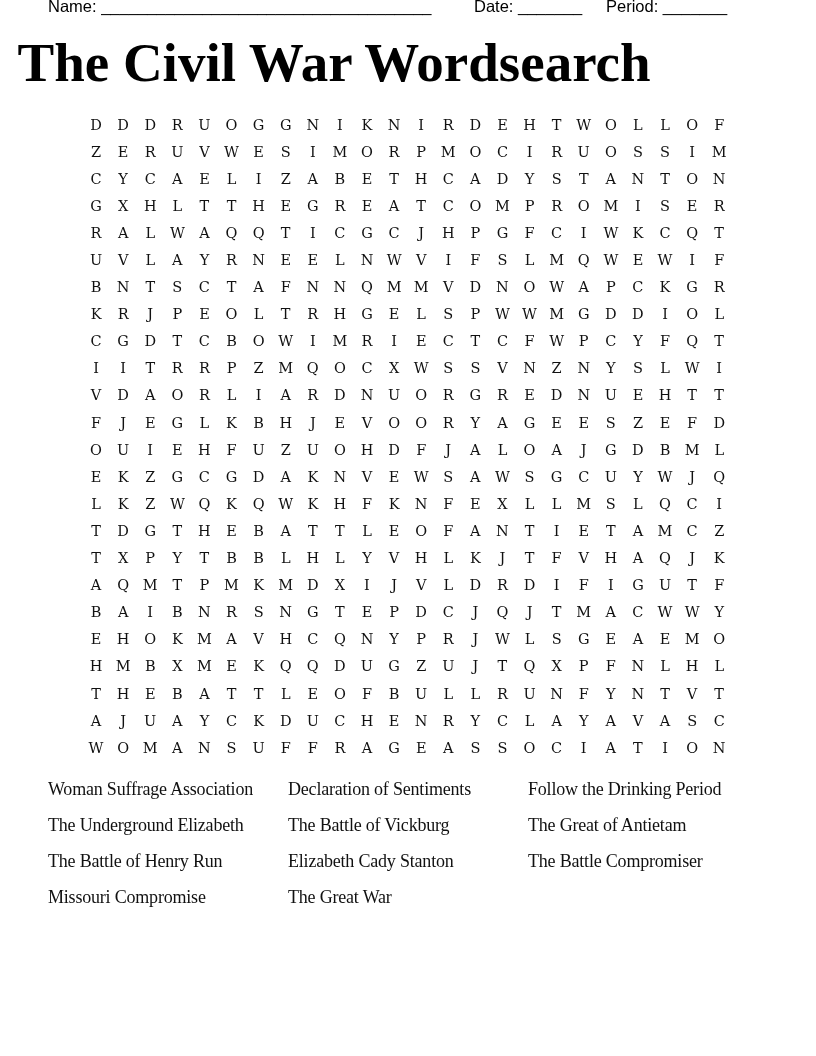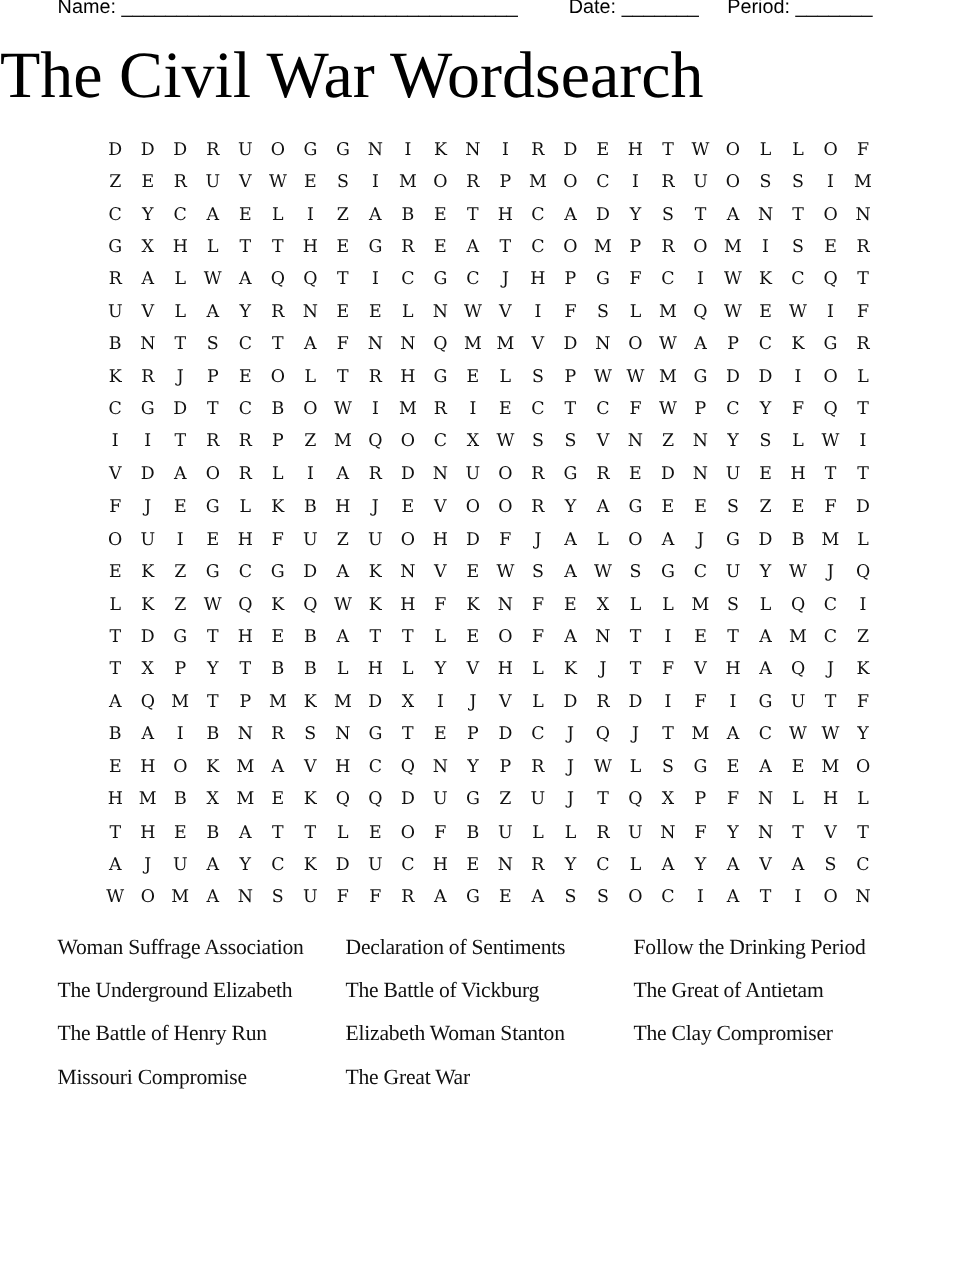--- a/index.html
+++ b/index.html
@@ -4,22 +4,22 @@
 <style>
   html, body { margin: 0; padding: 0; background: #ffffff; }
   body { width: 816px; height: 1056px; position: relative; overflow: hidden; color: #000; }
   .header-line {
     position: absolute; top: -3px; left: 48px; width: 720px; height: 22px;
     font-family: "Liberation Sans", sans-serif; font-size: 16.5px; color: #000;
     white-space: nowrap;
   }
   .header-line span { position: absolute; top: 0; }
   .title {
-    position: absolute; top: 31px; left: 0; width: 668px; text-align: left;
-    font-family: "Liberation Serif", serif; font-size: 55px; line-height: 64px; color: #000;
+    position: absolute; top: 31px; left: 0; width: 668px; text-align: center;
+    font-family: "Liberation Serif", serif; font-size: 55px; line-height: 64px; color: #000; font-weight: bold;
   }
   .grid {
     position: absolute; left: 82.5px; top: 111px;
     display: grid;
     grid-template-columns: repeat(24, 27.1px);
     grid-auto-rows: 27.1px;
   }
   .cell {
     display: flex; align-items: center; justify-content: center;
     font-family: "DejaVu Serif", serif; font-size: 14.5px; color: #111;
@@ -624,17 +624,17 @@
   </div>
 
 <div class="words" id="words">
     <div class="word">Woman Suffrage Association</div>
     <div class="word">Declaration of Sentiments</div>
     <div class="word">Follow the Drinking Period</div>
     <div class="word">The Underground Elizabeth</div>
     <div class="word">The Battle of Vickburg</div>
     <div class="word">The Great of Antietam</div>
     <div class="word">The Battle of Henry Run</div>
-    <div class="word">Elizabeth Woman Stanton</div>
-    <div class="word">The Clay Compromiser</div>
+    <div class="word">Elizabeth Cady Stanton</div>
+    <div class="word">The Battle Compromiser</div>
     <div class="word">Missouri Compromise</div>
     <div class="word">The Great War</div>
   </div>
 
 </body></html>

